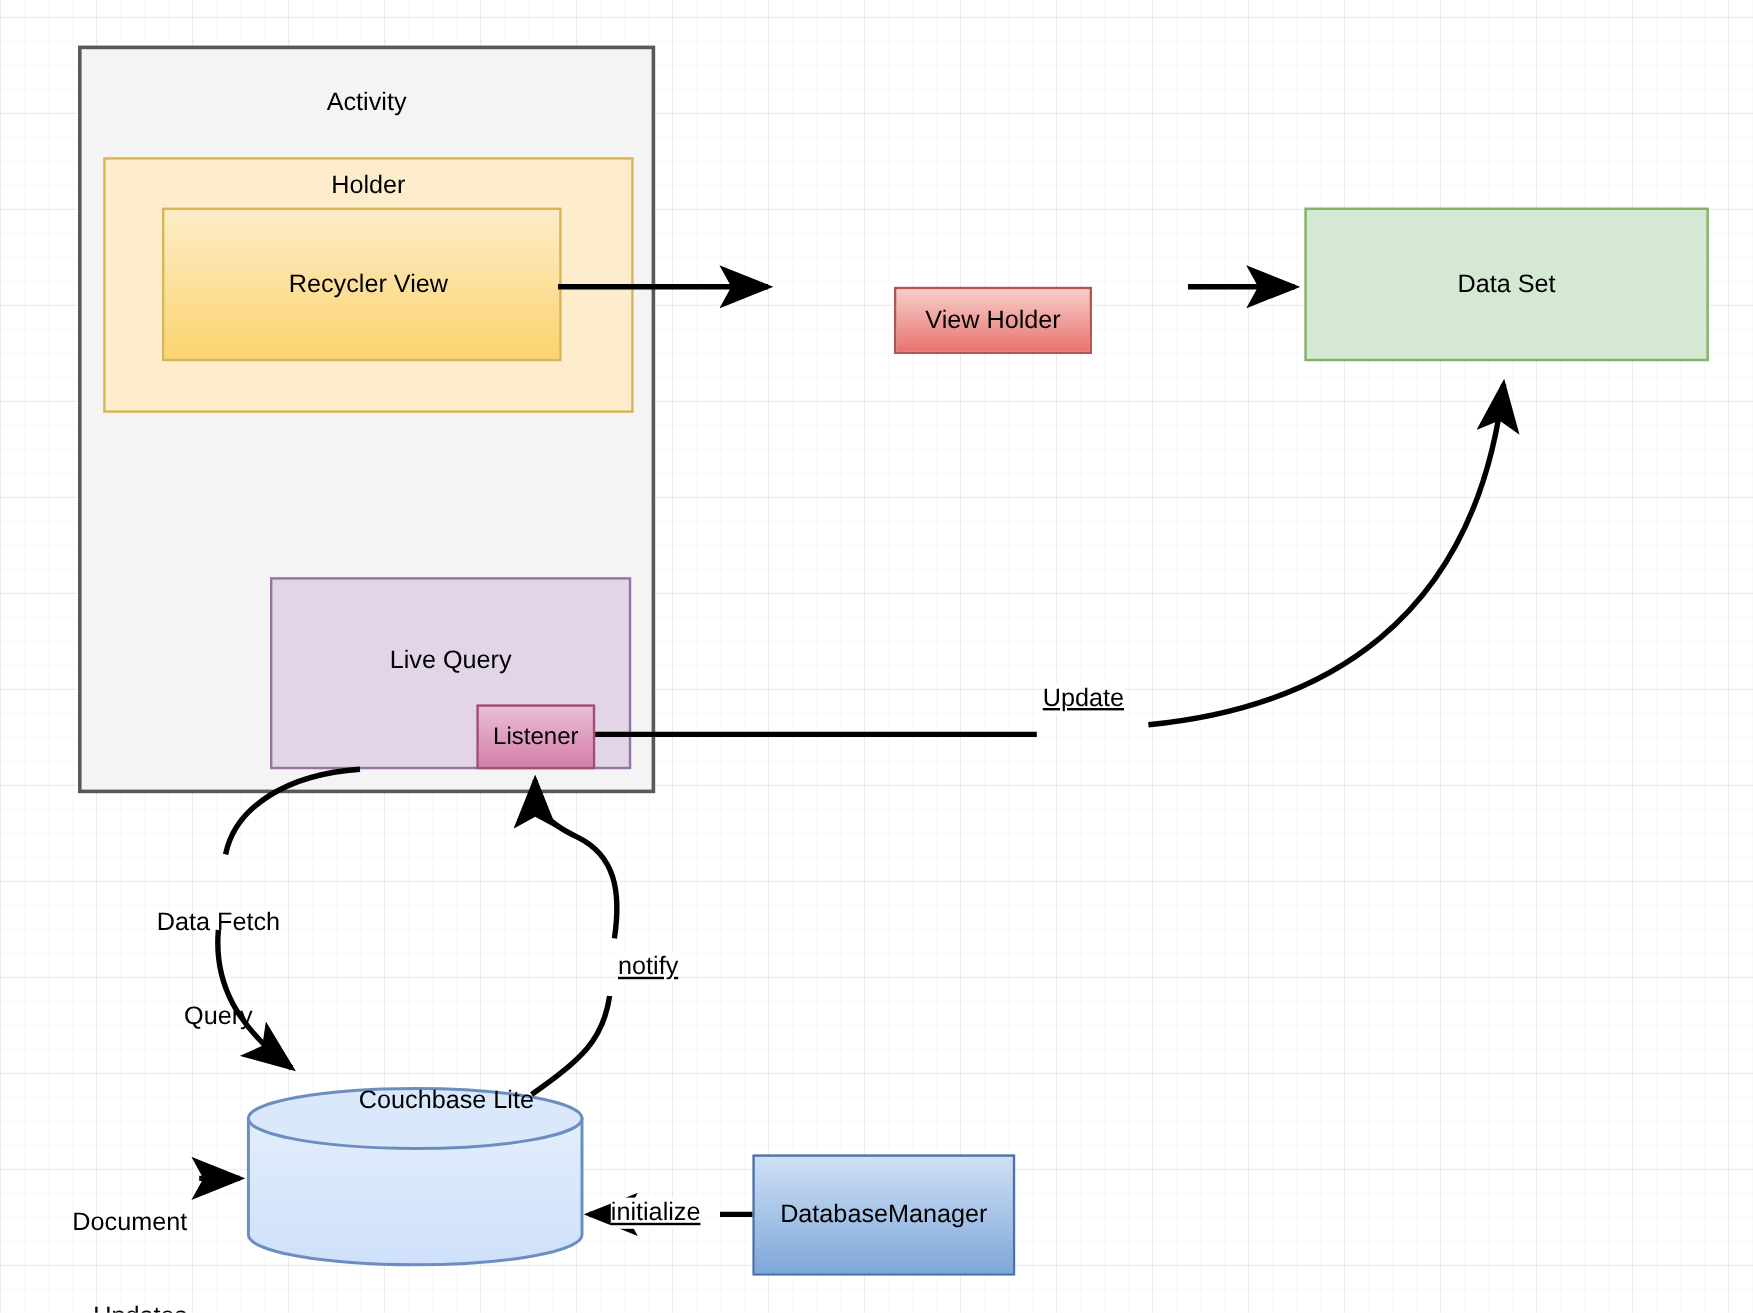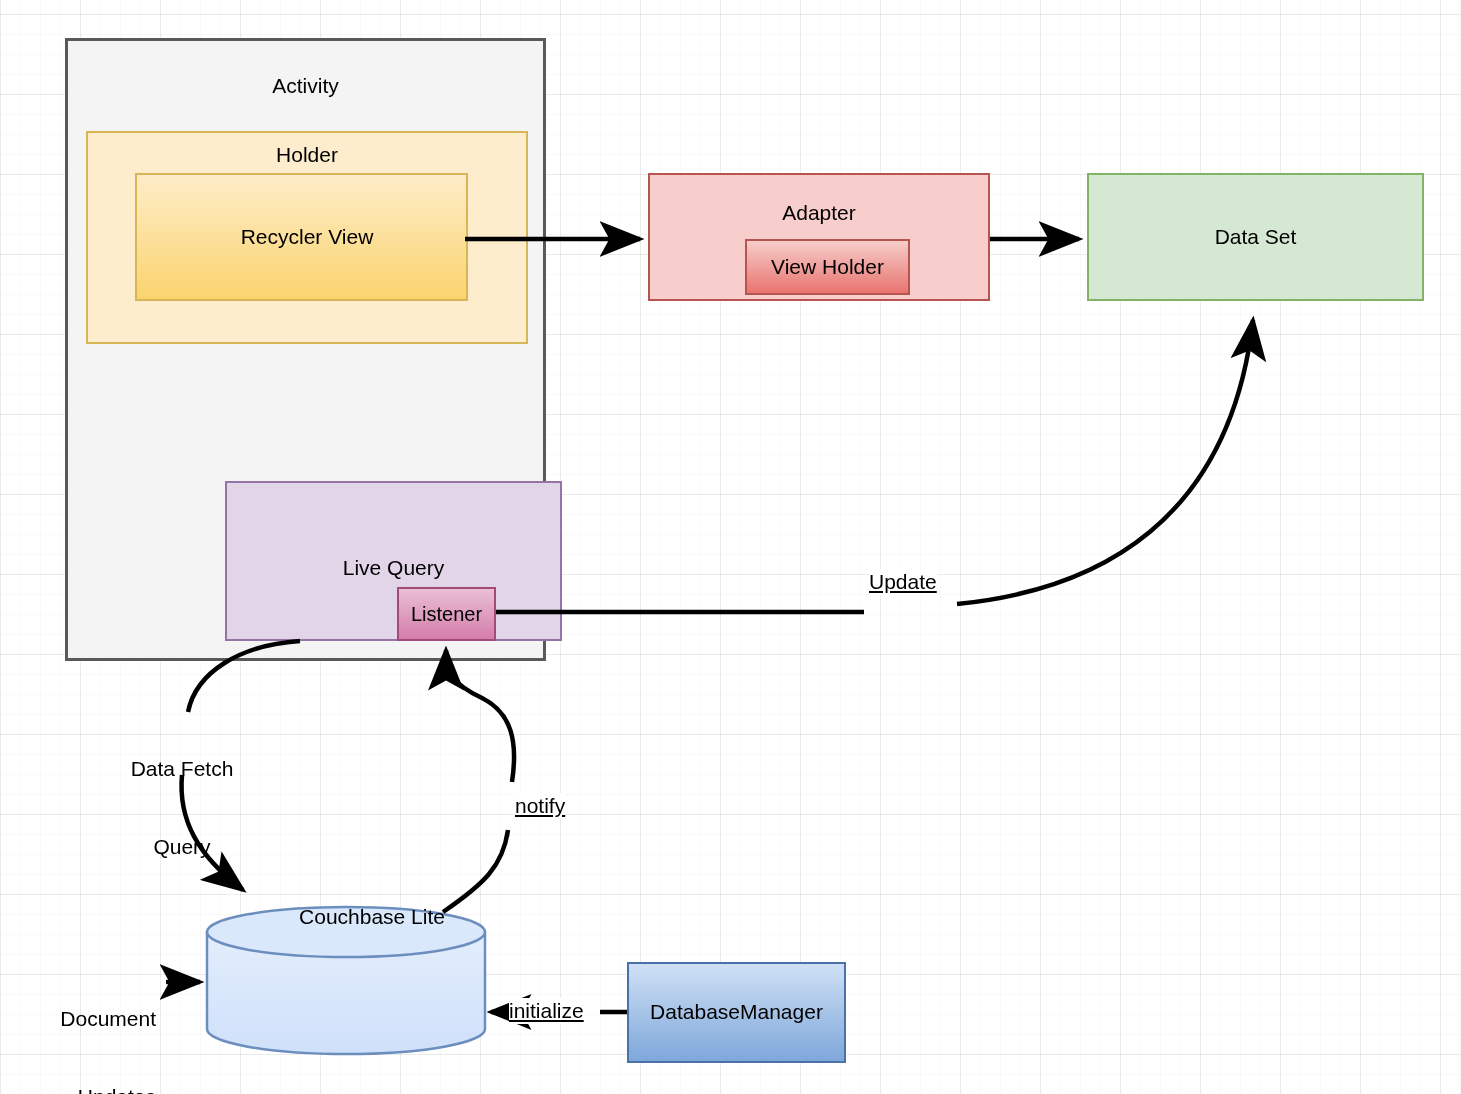--- a/index.html
+++ b/index.html
@@ -58,25 +58,25 @@
   
   #recyclerview {
     left: 135px; top: 173px; width: 333px; height: 128px;
     background: linear-gradient(to bottom, #fdecc8 0%, #fbd46e 100%);
     border: 2px solid #d6b656;
     align-items: center;
     padding-left: 11px;
   }
   
   #livequery {
-    left: 225px; top: 481px; width: 337px; height: 160px;
+    left: 225px; top: 481px; width: 301px; height: 160px;
     background: #e1d5e7;
     border: 2px solid #9673a6;
     align-items: flex-start;
-    padding-top: 73px;
+    padding-top: 56px;
   }
   
   #listener {
     left: 397px; top: 587px; width: 99px; height: 54px;
     background: linear-gradient(to bottom, #eabfd4 0%, #d47daa 100%);
     border: 2px solid #a24b76;
     align-items: center;
     font-size: 20px;
   }
   
@@ -162,23 +162,20 @@
   </div>
 
   <div class="node" id="livequery">
     <span class="node-label">Live Query</span>
   </div>
 
   <div class="node" id="listener">
     <span class="node-label">Listener</span>
   </div>
 
-  <div class="node" id="adapter">
-    <span class="node-label">Adapter</span>
-  </div>
 
   <div class="node" id="viewholder">
     <span class="node-label">View Holder</span>
   </div>
 
   <div class="node" id="dataset">
     <span class="node-label">Data Set</span>
   </div>
 
   <div class="node" id="couchbase">

